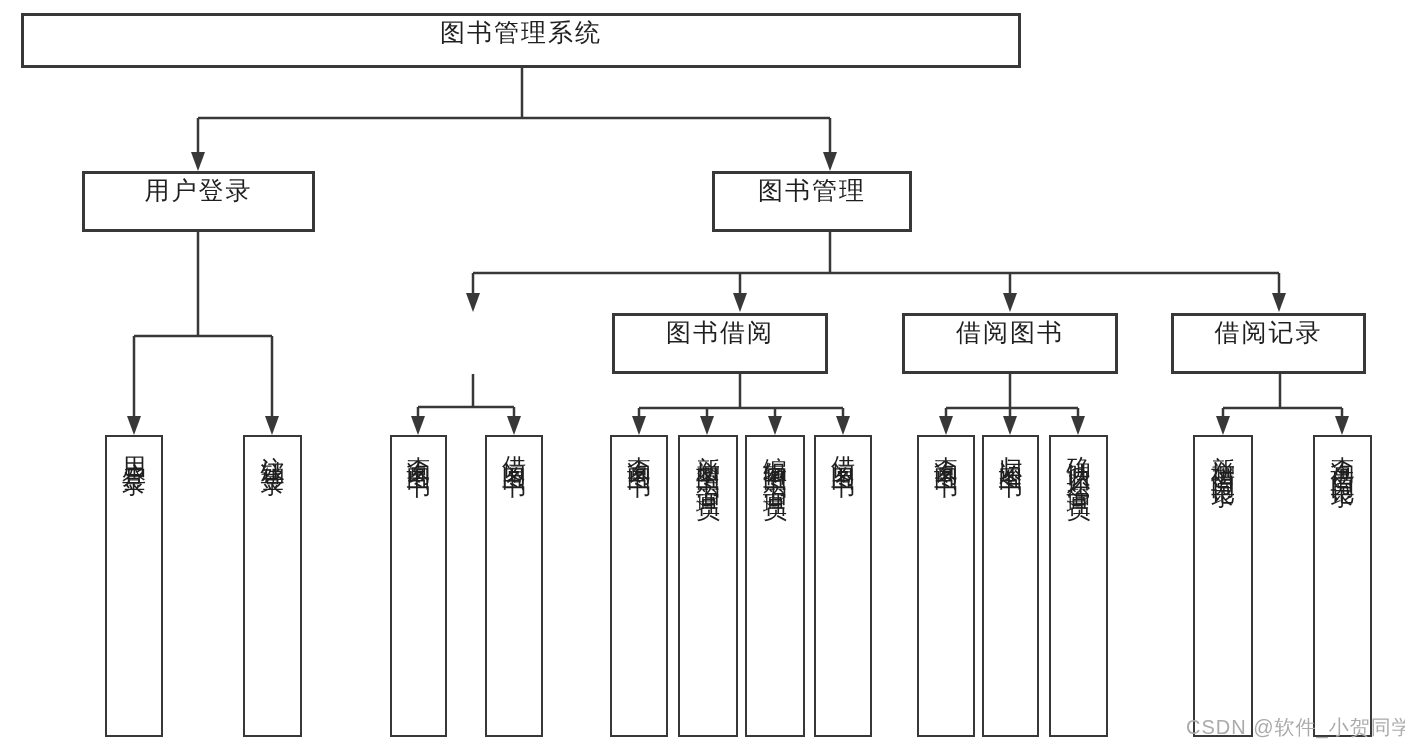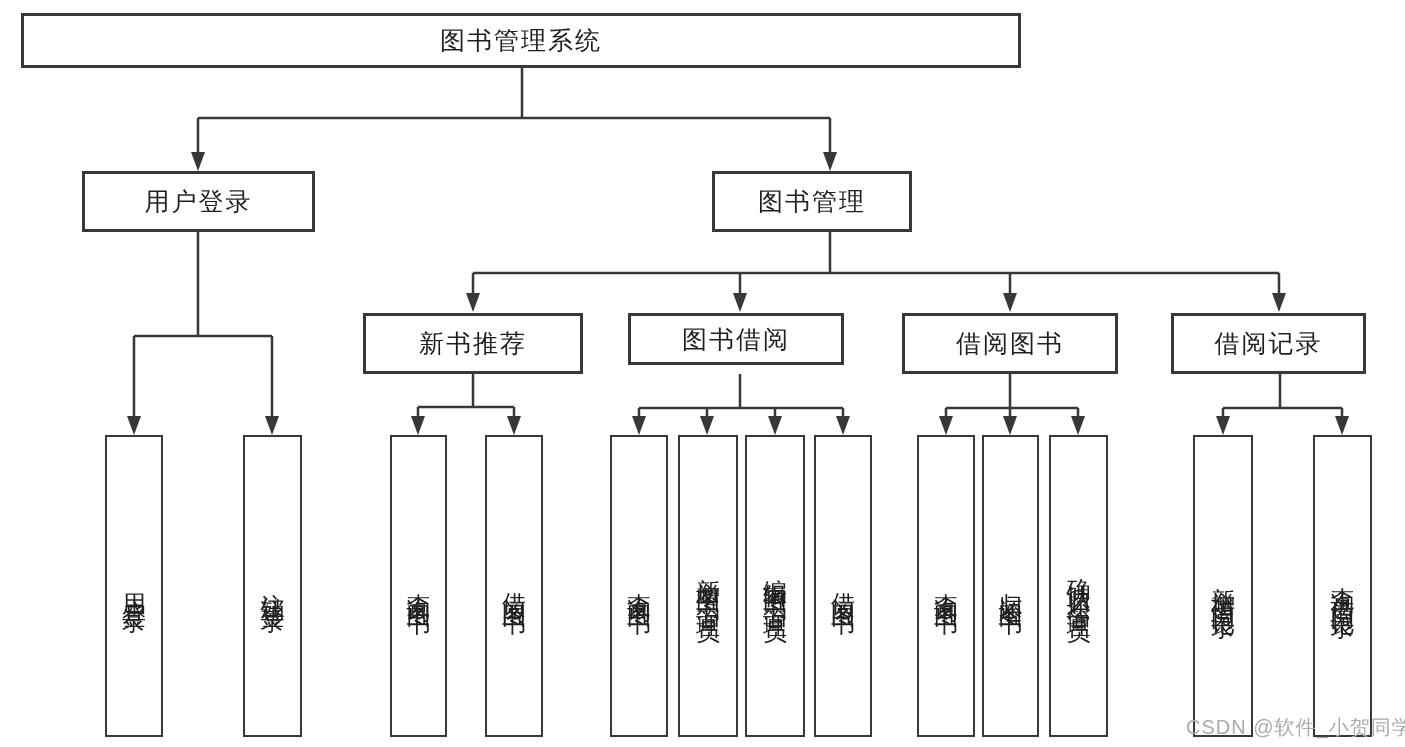--- a/index.html
+++ b/index.html
@@ -15,21 +15,20 @@
     position: absolute;
     left: 0; top: 0;
     width: 1405px; height: 747px;
   }
   .box {
     position: absolute;
     box-sizing: border-box;
     border: 3px solid #383838;
     background: #ffffff;
     display: flex;
-    align-items: center;
     justify-content: center;
     color: #1f1f1f;
   }
   .hbox {
     font-size: 25px;
     letter-spacing: 2px;
     white-space: nowrap;
   }
   .vbox {
     border-width: 2.5px;
@@ -92,24 +91,21 @@
     <span>图书管理系统</span>
   </div>
 
   <div class="box hbox" style="left:82px;top:171px;width:233px;height:61px">
     <span>用户登录</span>
   </div>
   <div class="box hbox" style="left:712px;top:171px;width:200px;height:61px">
     <span>图书管理</span>
   </div>
 
-  <div class="box hbox" style="left:363px;top:313px;width:220px;height:61px">
-    <span>新书推荐</span>
-  </div>
-  <div class="box hbox" style="left:628px;top:313px;width:216px;height:52px">
+  <div class="box hbox" style="left:612px;top:313px;width:216px;height:61px">
     <span>图书借阅</span>
   </div>
   <div class="box hbox" style="left:902px;top:313px;width:216px;height:61px">
     <span>借阅图书</span>
   </div>
   <div class="box hbox" style="left:1171px;top:313px;width:195px;height:61px">
     <span>借阅记录</span>
   </div>
 
   <div class="box vbox" style="left:105px;top:435px;width:58px;height:302px">

